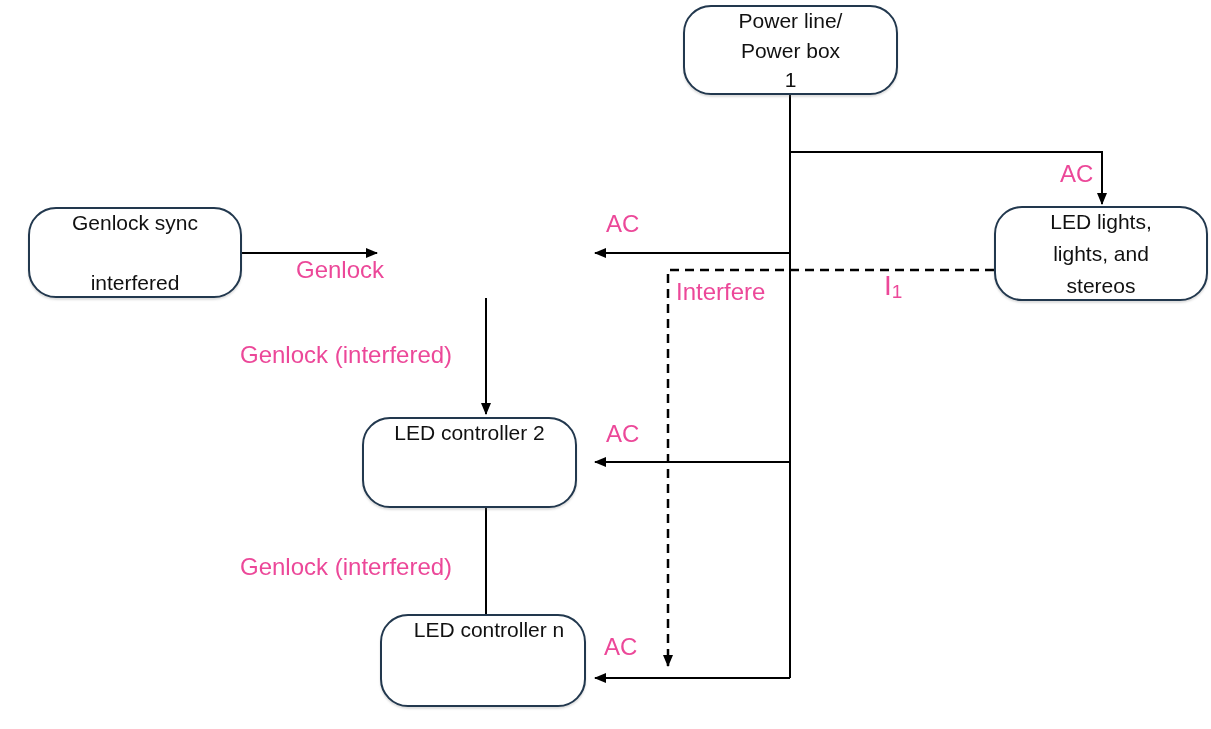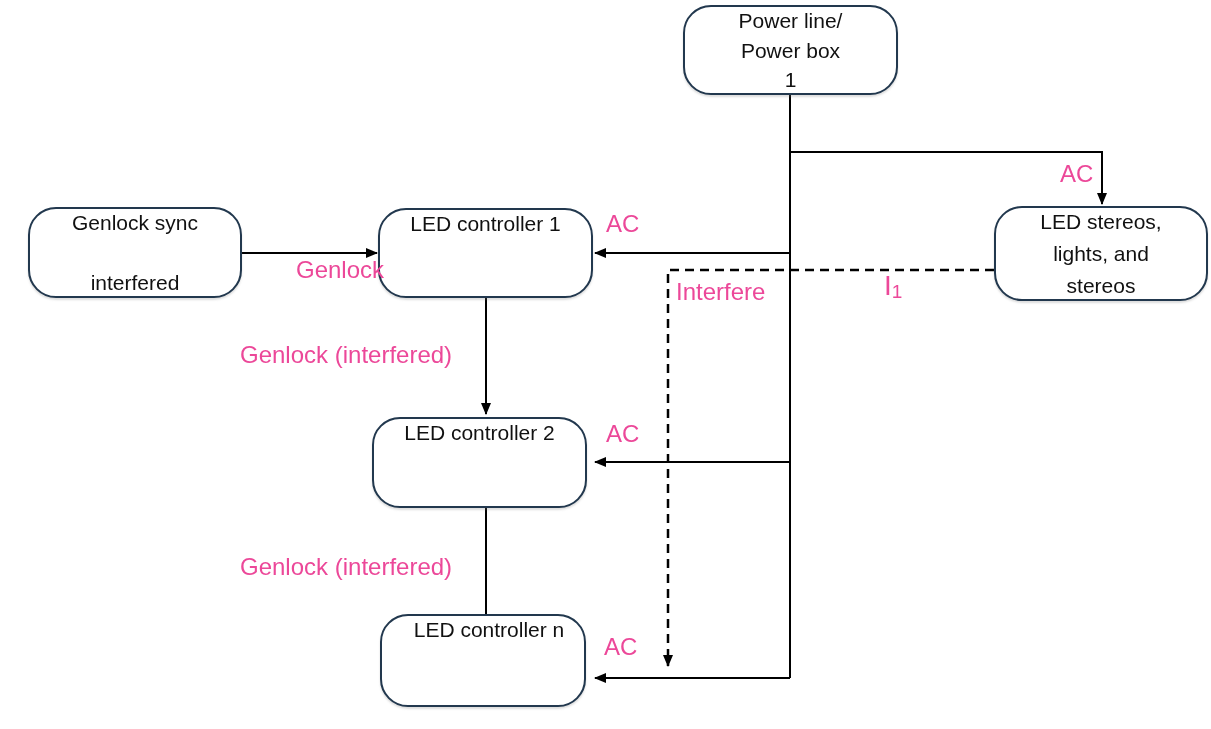--- a/index.html
+++ b/index.html
@@ -85,31 +85,28 @@
     <div>Power line/</div>
     <div>Power box</div>
     <div>1</div>
   </div>
 
   <div class="node" style="left:4px; top:207px; width:214px; height:91px;margin-left:24px;">
     <div>Genlock sync</div>
     <div>interfered</div>
   </div>
 
-  <div class="node" style="left:378px; top:208px; width:215px; height:90px;">
-    <div>LED controller 1</div>
-  </div>
 
   <div class="node" style="left:994px; top:206px; width:214px; height:95px;">
-    <div>LED stereos,</div>
+    <div>LED lights,</div>
     <div>lights, and</div>
     <div>stereos</div>
   </div>
 
-  <div class="node" style="left:372px; top:417px; width:215px; height:91px;">
+  <div class="node" style="left:362px; top:417px; width:215px; height:91px;">
     <div>LED controller 2</div>
   </div>
 
   <div class="node" style="left:380px; top:614px; width:206px; height:93px;padding-left:12px;">
     <div>LED controller n</div>
   </div>
 
   <div class="edge-label" style="left:252px; top:257px;margin-left:44px;">Genlock</div>
 
   <div class="edge-label" style="left:606px; top:211px;">AC</div>

